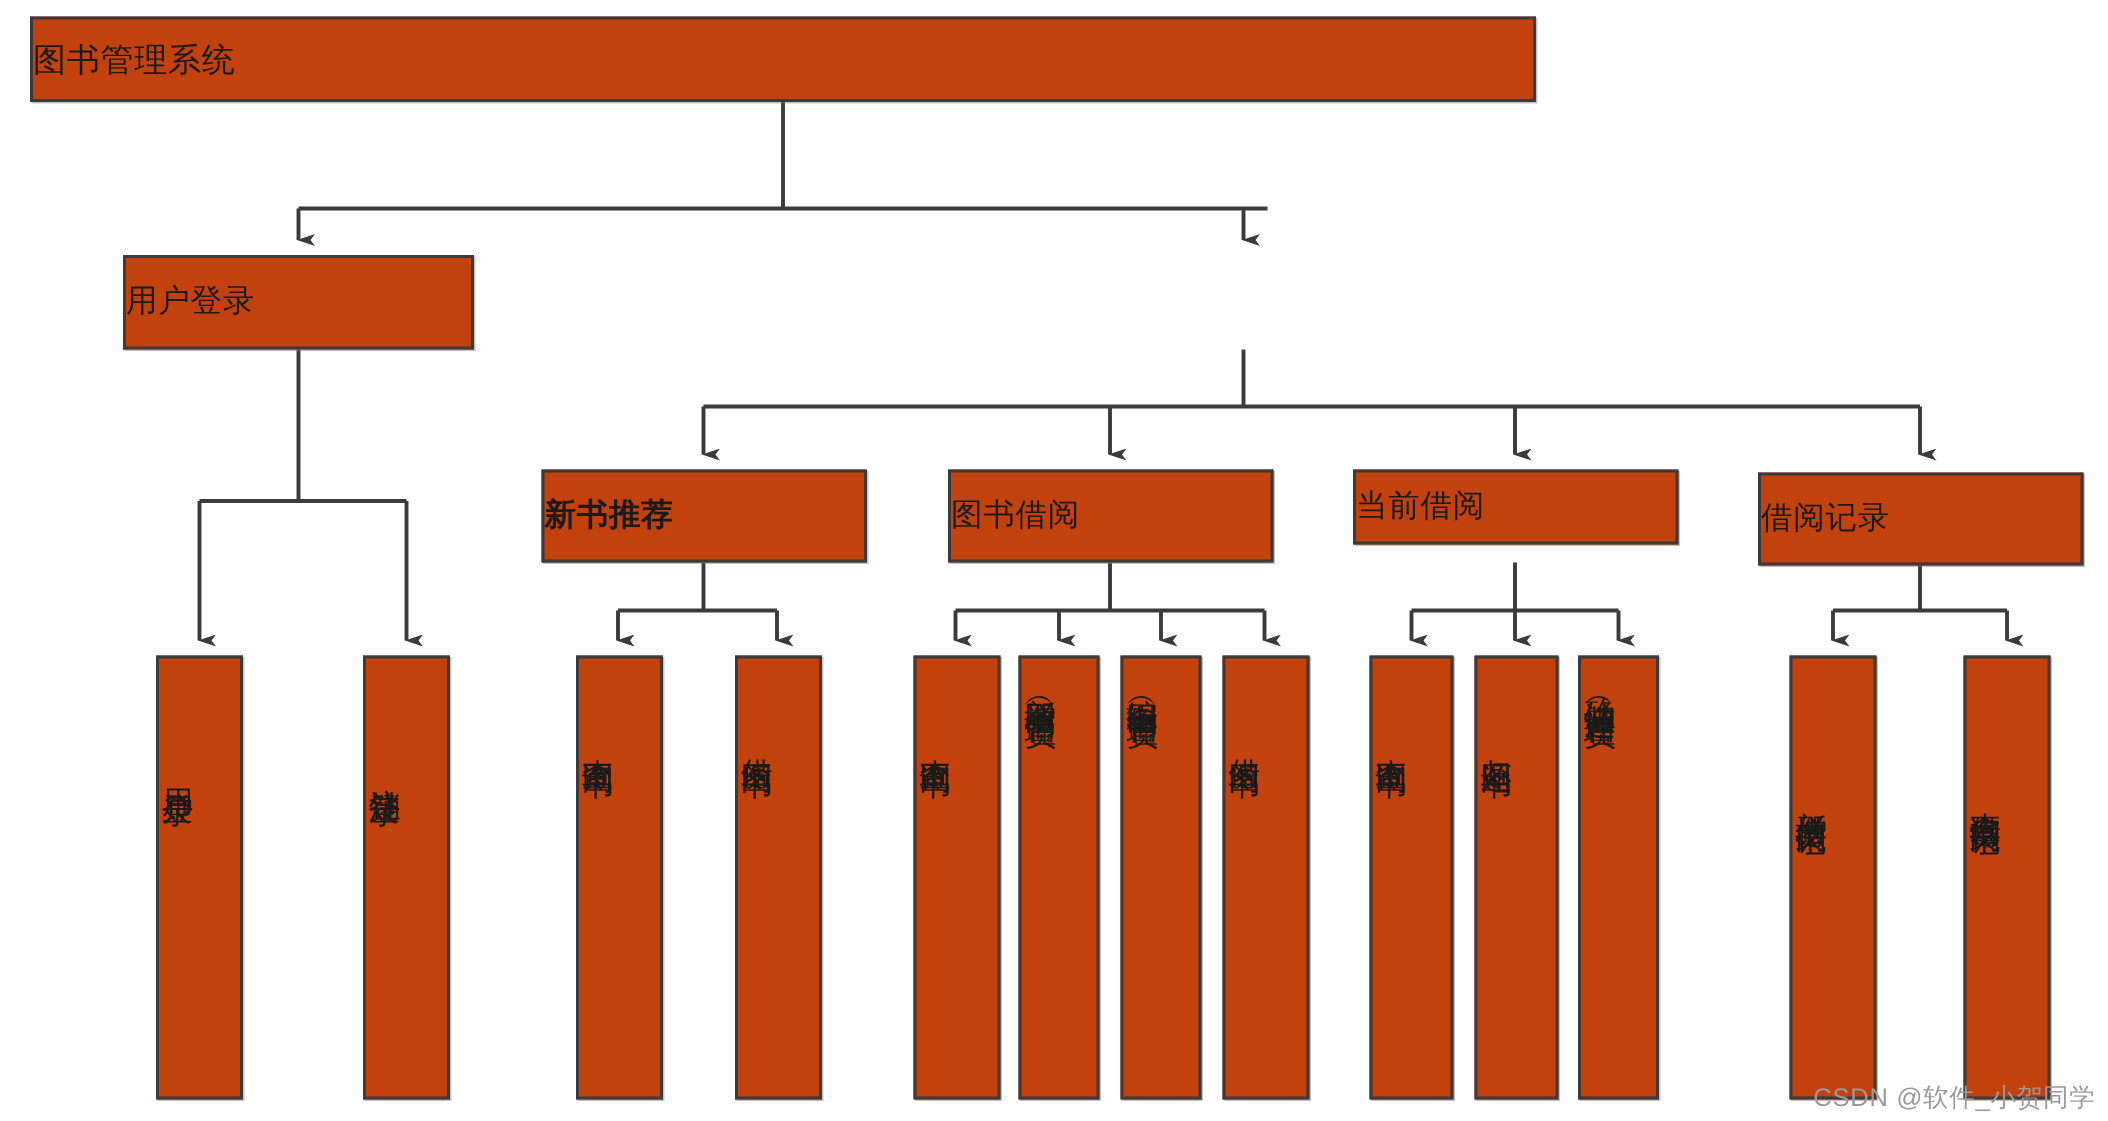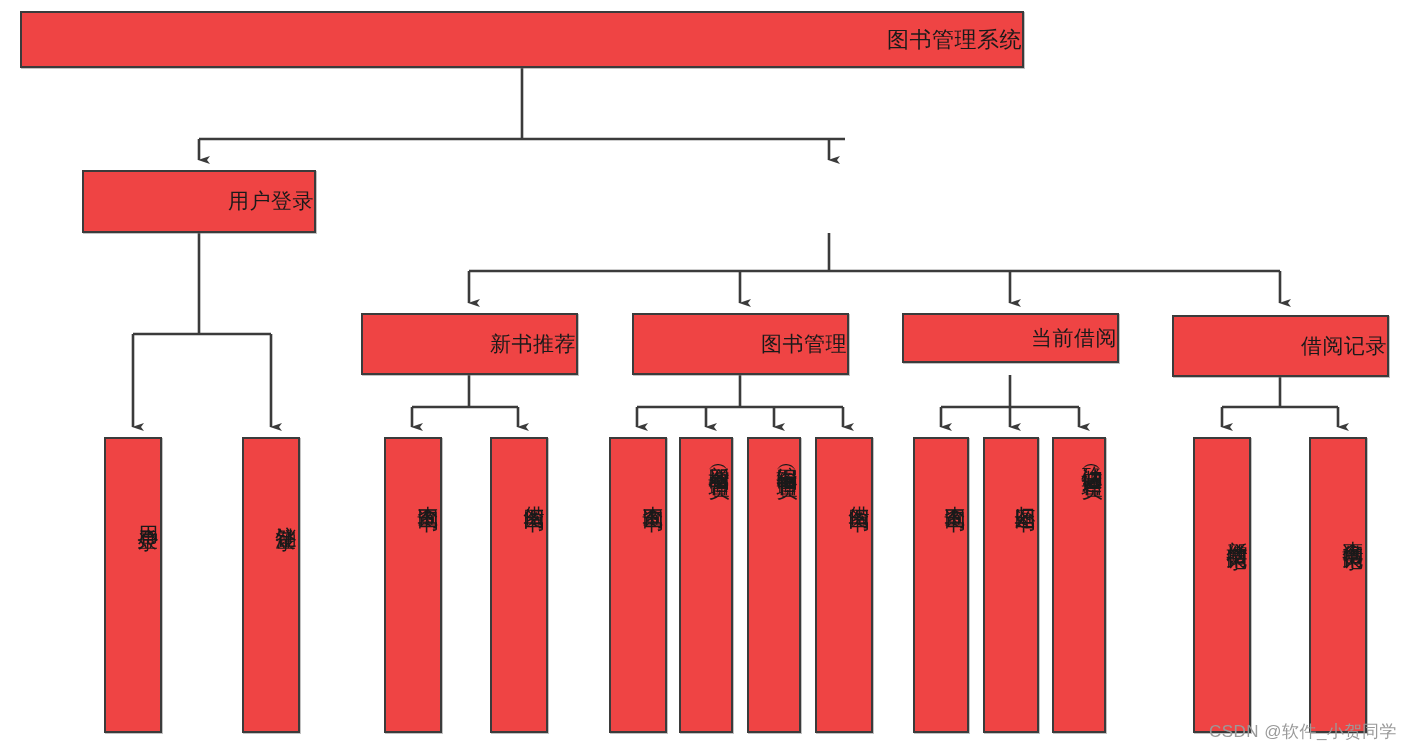--- a/index.html
+++ b/index.html
@@ -22,25 +22,25 @@
     position: absolute;
     left: 0;
     top: 0;
     width: 1405px;
     height: 747px;
     pointer-events: none;
   }
   .node {
     position: absolute;
     box-sizing: border-box;
-    background: #ef4444;
+    background: #c2410c;
     border: 2px solid #3b3b3b;
     display: flex;
     align-items: center;
-    justify-content: flex-end;
+    justify-content: flex-start;
     box-shadow: 1px 1px 0 rgba(120,120,120,0.45);
   }
   .node-label {
     color: #1a1a1a;
     text-align: center;
     line-height: 1.18;
     letter-spacing: 0.5px;
     white-space: nowrap;
   }
   .node.horizontal .node-label {
@@ -143,26 +143,26 @@
 
   <div class="node root horizontal" style="left:20px; top:11px; width:1004px; height:57px;">
     <span class="node-label">图书管理系统</span>
   </div>
 
   <div class="node horizontal" style="left:82px; top:170px; width:234px; height:63px;">
     <span class="node-label">用户登录</span>
   </div>
 
 
-  <div class="node horizontal" style="left:361px; top:313px; width:217px; height:62px;">
+  <div class="node horizontal" style="left:361px; top:313px; width:217px; height:62px;font-weight:bold;">
     <span class="node-label">新书推荐</span>
   </div>
 
   <div class="node horizontal" style="left:632px; top:313px; width:217px; height:62px;">
-    <span class="node-label">图书管理</span>
+    <span class="node-label">图书借阅</span>
   </div>
 
   <div class="node horizontal" style="left:902px; top:313px; width:217px; height:50px;">
     <span class="node-label">当前借阅</span>
   </div>
 
   <div class="node horizontal" style="left:1172px; top:315px; width:217px; height:62px;">
     <span class="node-label">借阅记录</span>
   </div>
 

